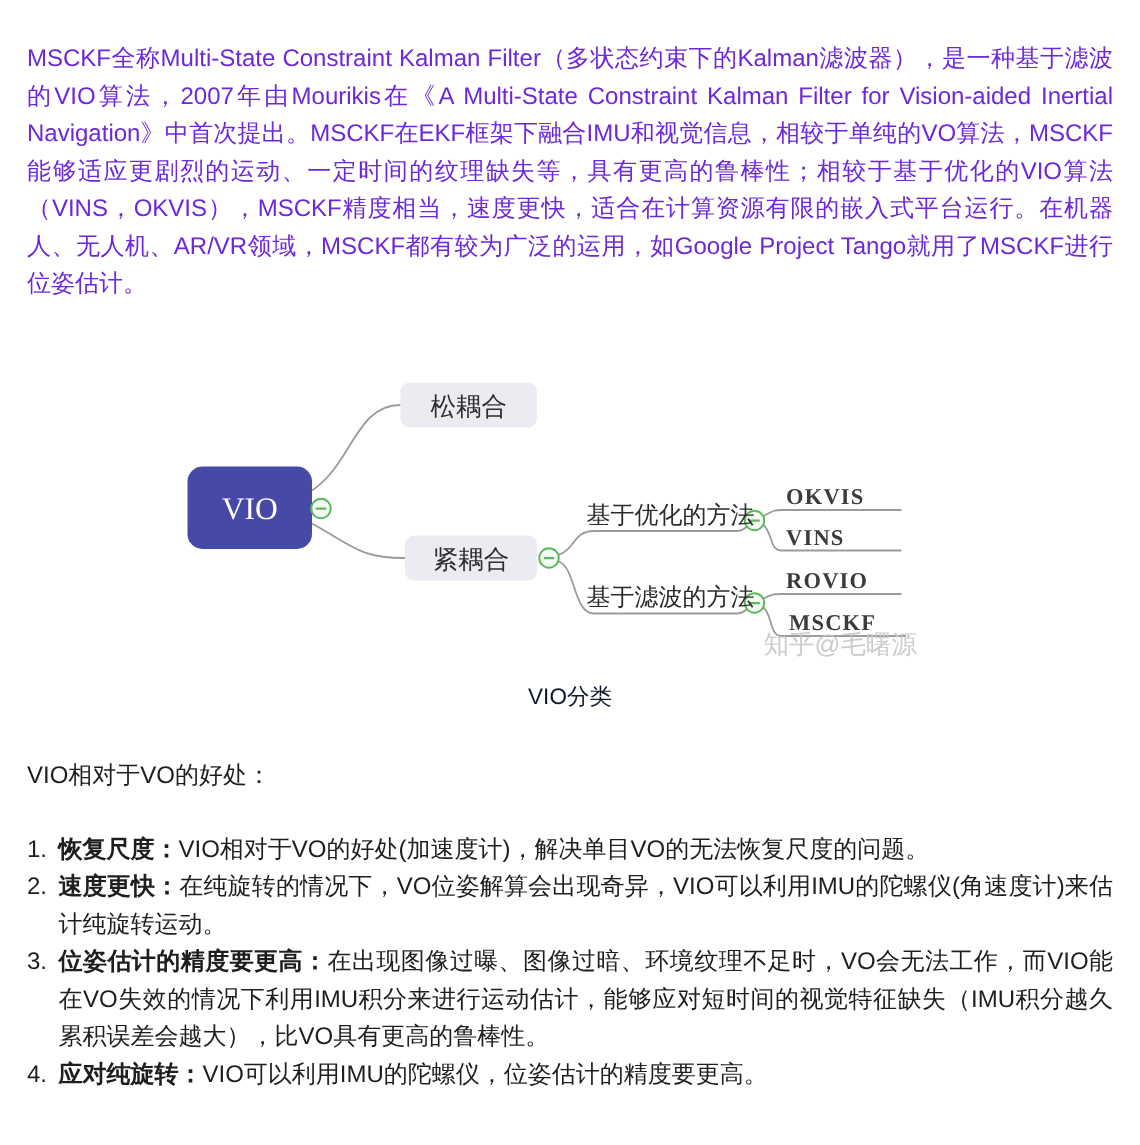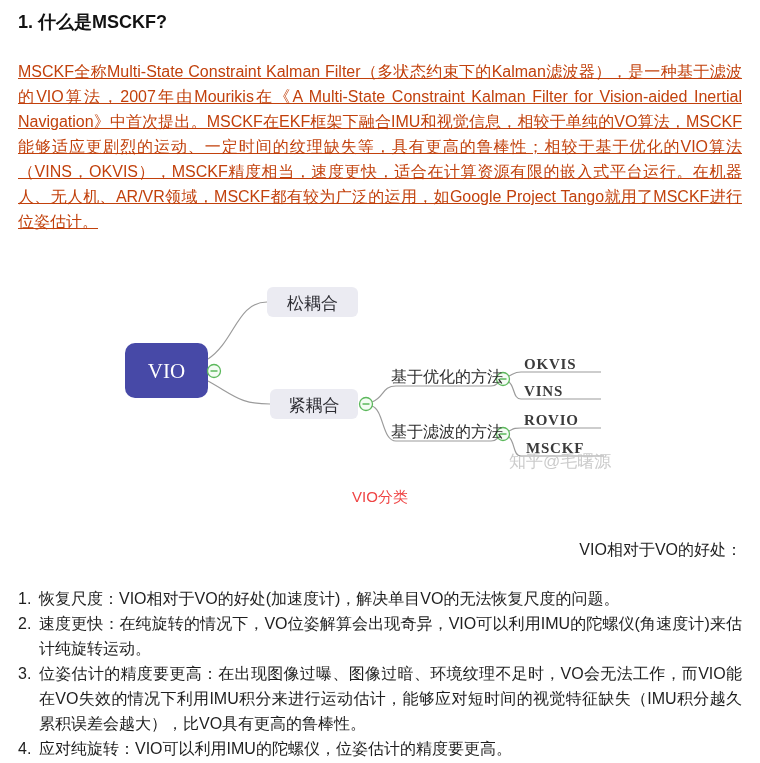--- a/index.html
+++ b/index.html
@@ -11,44 +11,43 @@
   }
   .page { padding: 0 18px; box-sizing: border-box; width: 760px; }
 
   h1.title {
     margin: 12px 0 0 0;
     font-size: 18px; line-height: 20px; font-weight: 700; color: #121212;
   }
 
   p.intro {
     margin: 27px 0 0 0;
-    font-size: 16px; line-height: 25px; color: #c2410c;
+    font-size: 16px; line-height: 25px; color: #6d28d9;
     text-align: justify;
-    text-decoration: underline;
   }
 
   figure.mindmap { margin: 35px -18px 0 -18px; text-align: center; }
   figure.mindmap svg { display: block; }
   figcaption.caption {
-    margin-top: 6px; font-size: 15px; line-height: 20px; color: #ef4444;
+    margin-top: 6px; font-size: 15px; line-height: 20px; color: #0f172a;
   }
 
   p.benefits-intro {
     margin: 30px 0 0 0;
-    font-size: 16px; line-height: 25px; color: #1e1e1e; text-align: right;
+    font-size: 16px; line-height: 25px; color: #1e1e1e;
   }
 
   .benefits { margin: 24px 0 0 0; }
   .benefit {
     position: relative; padding-left: 21px;
     font-size: 16px; line-height: 25px; color: #1e1e1e;
     text-align: justify;
   }
   .benefit .num { position: absolute; left: 0; top: 0; }
-  .benefit .term { font-weight: 400; }
+  .benefit .term { font-weight: 700; }
 
   
   .mm-line { fill: none; stroke: #9b9b9b; stroke-width: 1.2; }
   .mm-root-text {
     font-family: "Liberation Serif", "DejaVu Serif", serif;
     font-size: 21px; fill: #ffffff;
   }
   .mm-node-text { font-size: 17px; fill: #2d2d33; }
   .mm-branch-text { font-size: 16px; fill: #2b2b2b; }
   .mm-leaf-text {
@@ -57,21 +56,20 @@
   }
   .mm-watermark { font-size: 17px; fill: #c6c6c6; opacity: 0.9; }
   .mm-minus-circle { fill: #f4fcf4; stroke: #5cb85c; stroke-width: 1.3; }
   .mm-minus-line { stroke: #5cb85c; stroke-width: 1.5; }
 </style>
 </head>
 <body>
 
 <div class="page">
 
-  <h1 class="title">1. 什么是MSCKF?</h1>
 
   <p class="intro">MSCKF全称Multi-State Constraint Kalman Filter（多状态约束下的Kalman滤波器），是一种基于滤波的VIO算法，2007年由Mourikis在《A Multi-State Constraint Kalman Filter for Vision-aided Inertial Navigation》中首次提出。MSCKF在EKF框架下融合IMU和视觉信息，相较于单纯的VO算法，MSCKF能够适应更剧烈的运动、一定时间的纹理缺失等，具有更高的鲁棒性；相较于基于优化的VIO算法（VINS，OKVIS），MSCKF精度相当，速度更快，适合在计算资源有限的嵌入式平台运行。在机器人、无人机、AR/VR领域，MSCKF都有较为广泛的运用，如Google Project Tango就用了MSCKF进行位姿估计。</p>
 
   <figure class="mindmap">
     <svg width="760" height="212" viewBox="0 0 760 212">
 
       <path class="mm-line" d="M 208 90 C 235 72, 237 33, 267 33"></path>
       <path class="mm-line" d="M 208 112 C 235 127, 240 135, 270 135"></path>
       <path class="mm-line" d="M 372 133 C 384 129, 382 117, 396 117 L 491 117 C 495 117, 497 115, 498 114"></path>
       <path class="mm-line" d="M 372 137 C 384 141, 382 172, 396 172 L 491 172 C 495 172, 497 170, 498 169"></path>

